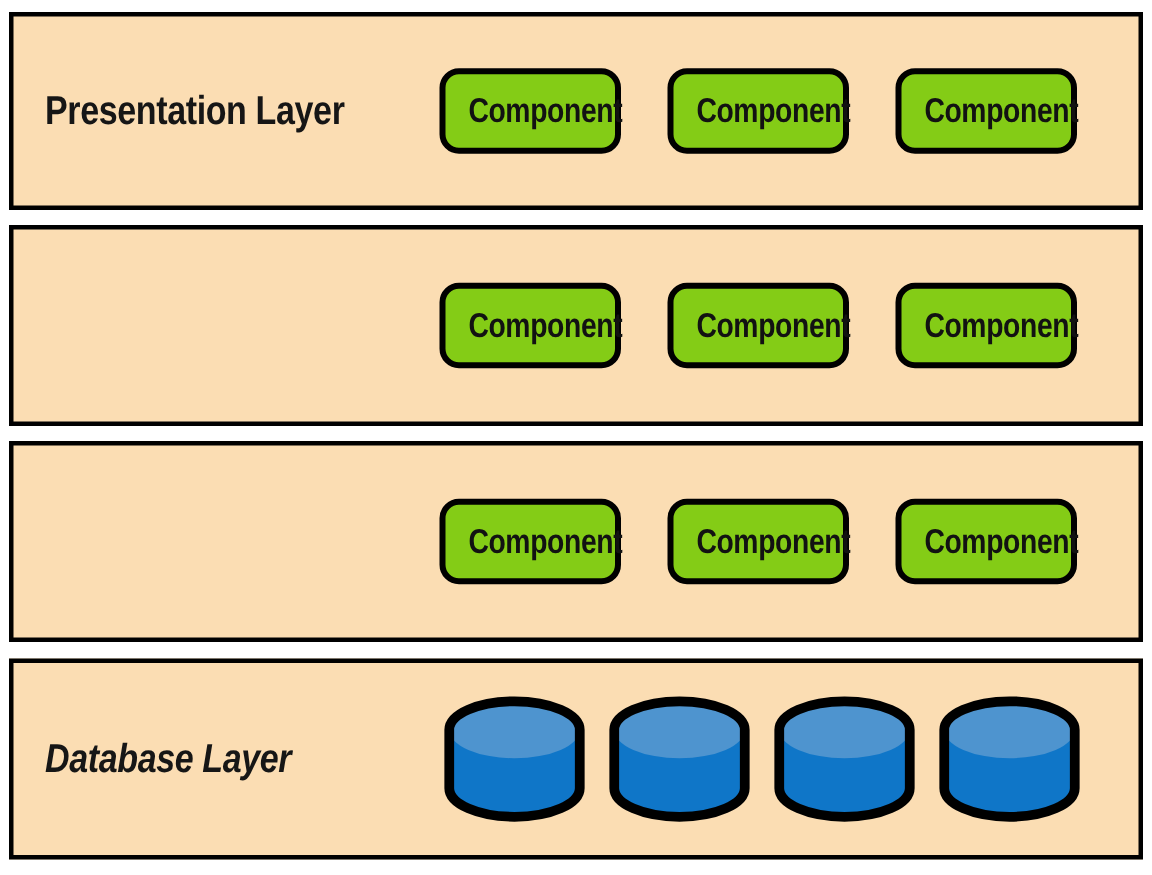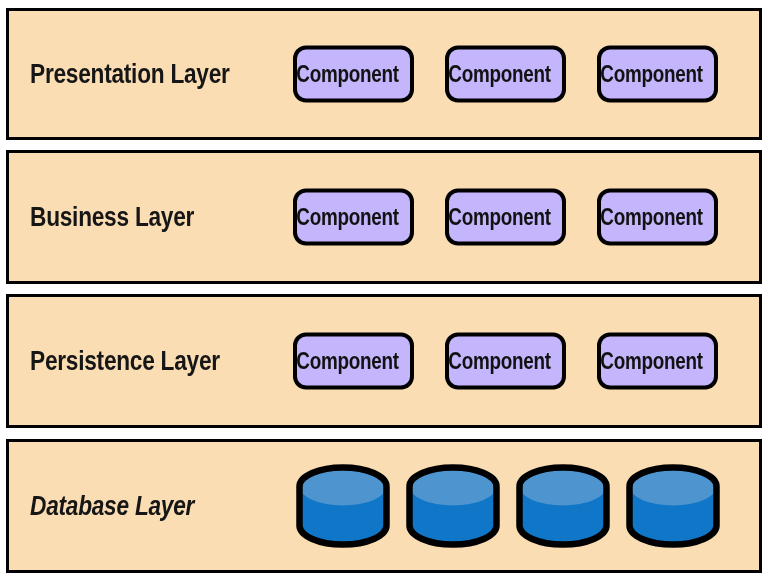--- a/index.html
+++ b/index.html
@@ -49,26 +49,26 @@
     left: 284px;
     top: 50%;
     transform: translateY(-50%);
     display: flex;
     gap: 31px;
   }
   .component {
     width: 121px;
     height: 57px;
     box-sizing: border-box;
-    background: #c4b5fd;
+    background: #84cc16;
     border: 4px solid #000000;
     border-radius: 13px;
     display: flex;
     align-items: center;
-    justify-content: flex-end;
+    justify-content: center;
     font-size: 23px;
     font-weight: bold;
     color: #121212;
     padding-left: 20px;
   }
   .component .cond {
     display: inline-block;
     transform: scaleX(0.82);
     white-space: nowrap;
     letter-spacing: -0.3px;
@@ -103,40 +103,34 @@
       <div class="component">
         <span class="cond">Component</span>
       </div>
       <div class="component">
         <span class="cond">Component</span>
       </div>
     </div>
   </section>
 
   <section class="layer l2">
-    <div class="layer-label">
-      <span class="cond">Business Layer</span>
-    </div>
     <div class="components-row">
       <div class="component">
         <span class="cond">Component</span>
       </div>
       <div class="component">
         <span class="cond">Component</span>
       </div>
       <div class="component">
         <span class="cond">Component</span>
       </div>
     </div>
   </section>
 
   <section class="layer l3">
-    <div class="layer-label">
-      <span class="cond">Persistence Layer</span>
-    </div>
     <div class="components-row">
       <div class="component">
         <span class="cond">Component</span>
       </div>
       <div class="component">
         <span class="cond">Component</span>
       </div>
       <div class="component">
         <span class="cond">Component</span>
       </div>

